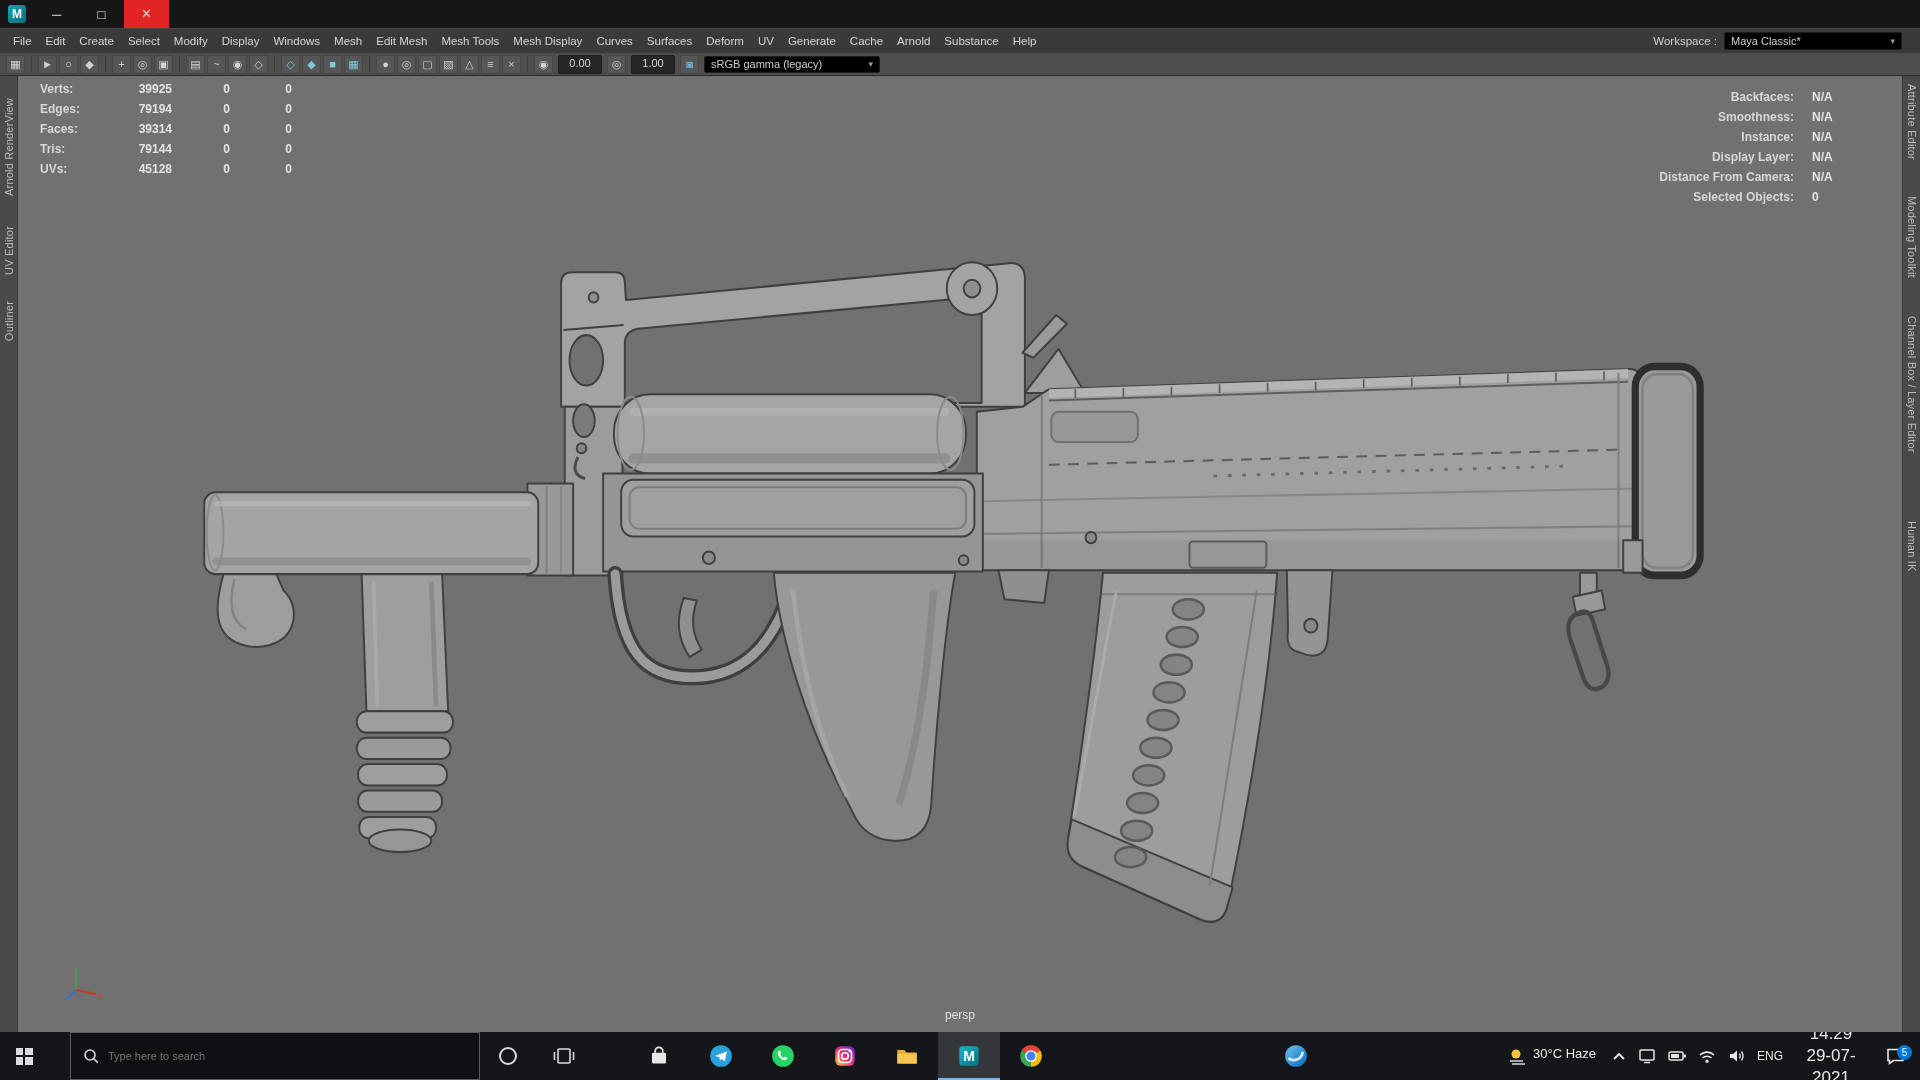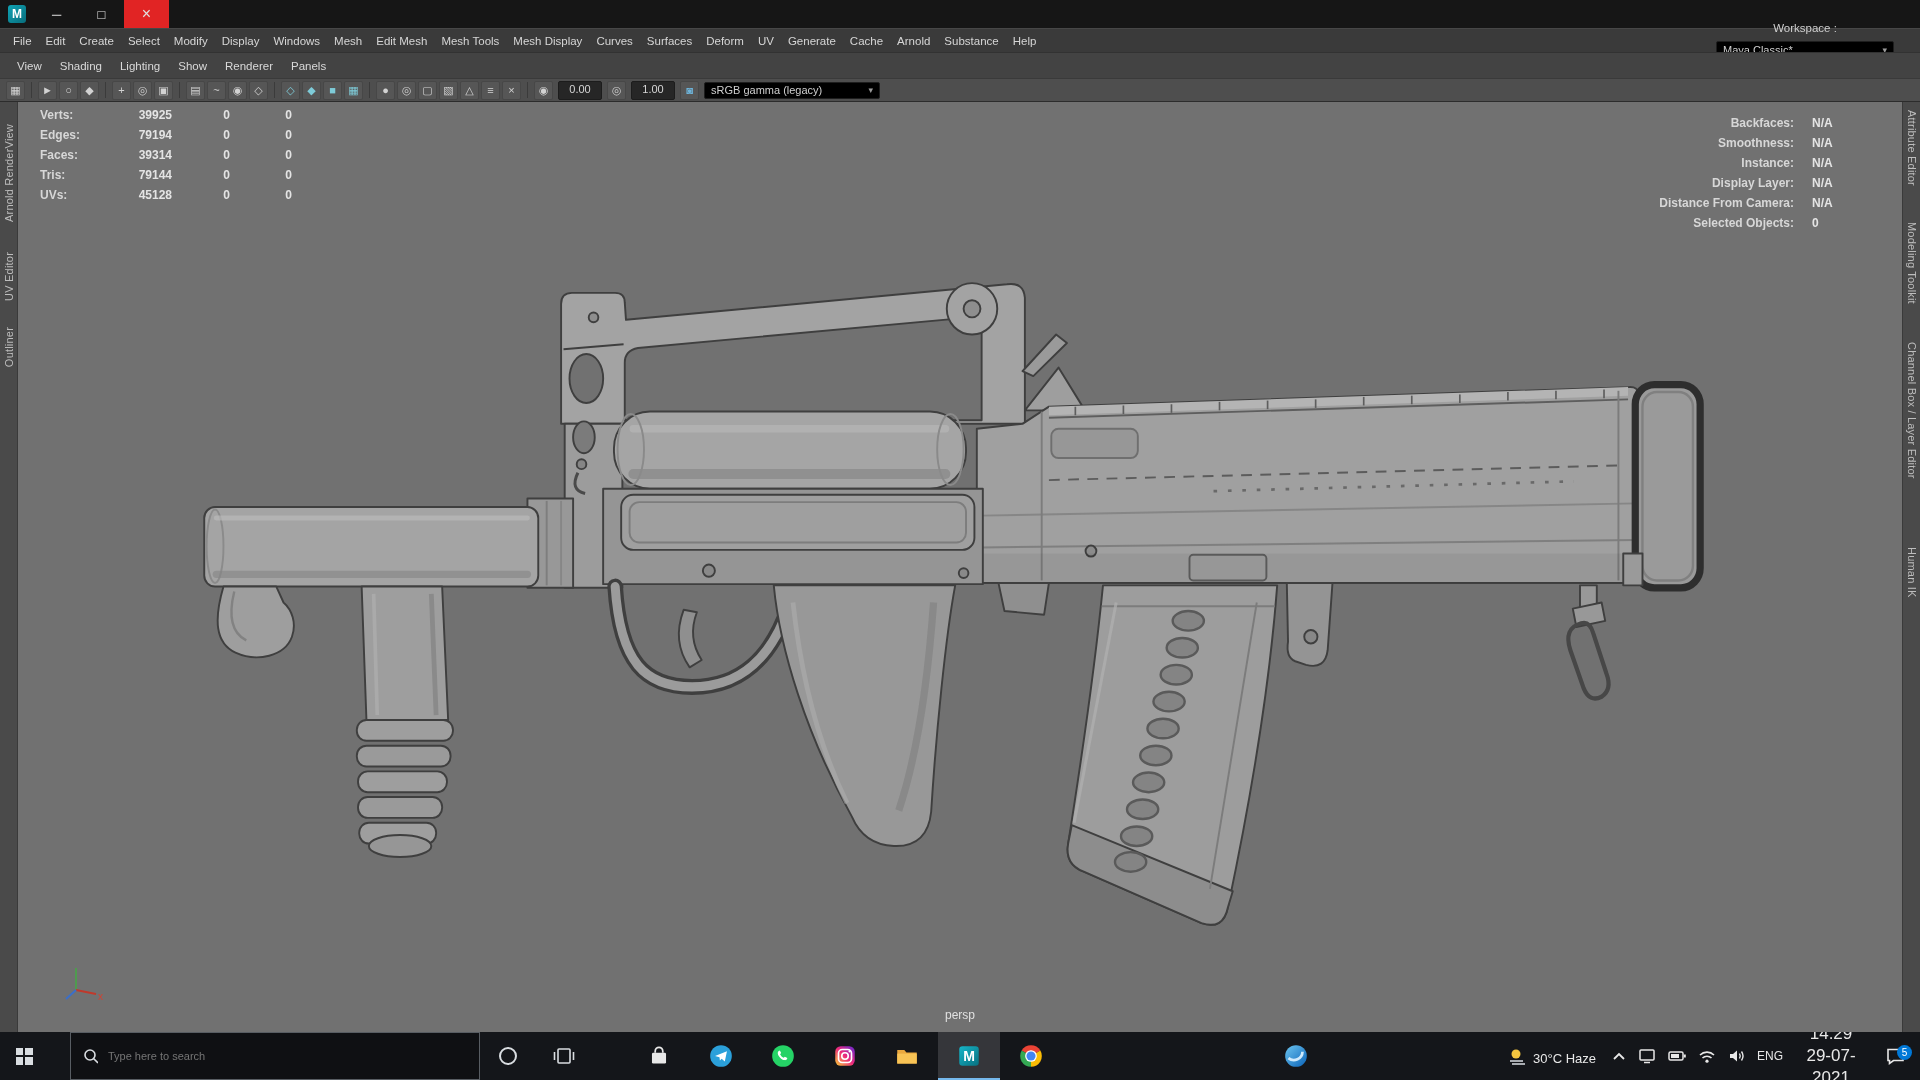--- a/index.html
+++ b/index.html
@@ -9,21 +9,21 @@
   
   .titlebar { height:28px; background:#161616; display:flex; align-items:center; color:#e6e6e6; font-size:13px; flex:0 0 auto; }
   .maya-logo { width:18px; height:18px; margin:0 8px 0 8px; border-radius:3px; background:linear-gradient(135deg,var(--maya-teal,#0fa3b5),#086d7c); color:#fff; font-size:12px; font-weight:bold; display:flex; align-items:center; justify-content:center; }
   .win-title { margin-right:auto; white-space:nowrap; }
   .wbtn { width:45px; height:28px; display:flex; align-items:center; justify-content:center; color:#e0e0e0; font-size:13px; }
   .wbtn.close { background:var(--close-red,#e12424); font-size:16px; }
 
   
   .menubar { height:24px; background:#3a3a3a; border-top:1px solid #474747; display:flex; align-items:center; padding-left:6px; flex:0 0 auto; }
   .menubar .mi { padding:4px 7px; font-size:11.5px; color:#d6d6d6; line-height:24px; white-space:nowrap; }
-  .ws-wrap { margin-left:auto; margin-right:26px; display:flex; align-items:center; gap:7px;flex-direction:column; }
+  .ws-wrap { margin-left:auto; margin-right:18px; display:flex; align-items:center; gap:7px; }
   .ws-label { font-size:11.5px; color:#cfcfcf; }
   .combo { height:18px; background:#000000; border:1px solid #1e1e1e; border-radius:2px; color:#cfcfcf; font-size:11px; display:flex; align-items:center; justify-content:space-between; padding:0 6px; }
   .ws-combo { width:178px; }
   .combo .arr { color:#9a9a9a; font-size:9px; }
 
   
   .panelmenu { height:26px; background:#434343; border-top:1px solid #323232; display:flex; align-items:center; padding-left:8px; flex:0 0 auto; }
   .panelmenu .mi { padding:0 9px; font-size:11.5px; color:#d9d9d9; }
 
   
@@ -67,21 +67,21 @@
   .tb-start { width:48px; }
   .winlogo { width:17px; height:17px; display:grid; grid-template-columns:1fr 1fr; grid-template-rows:1fr 1fr; gap:2px; }
   .winlogo i { background:#d9dde1; }
   .tb-search { width:410px; margin-left:22px; background:#0f1013; border:1px solid #585d63; display:flex; align-items:center; gap:10px; padding:0 12px; }
   .tb-search input { background:transparent; border:none; outline:none; color:#c9ccd1; font-size:11px; width:100%; font-family:"Liberation Sans",sans-serif; }
   .cortana { width:18px; height:18px; border:2px solid #d9dde1; border-radius:50%; }
   .tb-small { width:56px; }
   .tb-app { width:62px; position:relative; }
   .tb-app.active { background:rgba(255,255,255,.14); box-shadow:inset 0 -2px 0 var(--taskbar-accent,#76b9ed); }
   .tb-right { margin-left:auto; display:flex; align-items:center; padding-right:4px; }
-  .weather { display:flex; align-items:flex-end; gap:6px; padding:0 10px; font-size:13px; white-space:nowrap; }
+  .weather { display:flex; align-items:flex-start; gap:6px; padding:0 10px; font-size:13px; white-space:nowrap; }
   .trayico { width:30px; display:flex; align-items:center; justify-content:center; }
   .chev { width:26px; }
   .lang { width:36px; text-align:center; font-size:12px; }
   .clock { width:86px; text-align:center; font-size:17px; line-height:1.3; }
   .action { width:42px; position:relative; display:flex; align-items:center; justify-content:center; }
   .badge { position:absolute; right:4px; bottom:7px; min-width:15px; height:15px; border-radius:8px; background:var(--badge-blue,#0078d7); color:#fff; font-size:10px; display:flex; align-items:center; justify-content:center; padding:0 3px; }
 </style>
 </head>
 <body>
 
@@ -117,28 +117,20 @@
     <span class="mi">Help</span>
     <div class="ws-wrap">
       <span class="ws-label">Workspace :</span>
       <div class="combo ws-combo">
         <span>Maya Classic*</span>
         <span class="arr">▾</span>
       </div>
     </div>
   </div>
 
-  <div class="panelmenu">
-    <span class="mi">View</span>
-    <span class="mi">Shading</span>
-    <span class="mi">Lighting</span>
-    <span class="mi">Show</span>
-    <span class="mi">Renderer</span>
-    <span class="mi">Panels</span>
-  </div>
 
   <div class="icontoolbar">
     <span class="ticon">▦</span>
     <div class="tdiv"></div>
     <span class="ticon">►</span>
     <span class="ticon">○</span>
     <span class="ticon">◆</span>
     <div class="tdiv"></div>
     <span class="ticon">+</span>
     <span class="ticon">◎</span>

